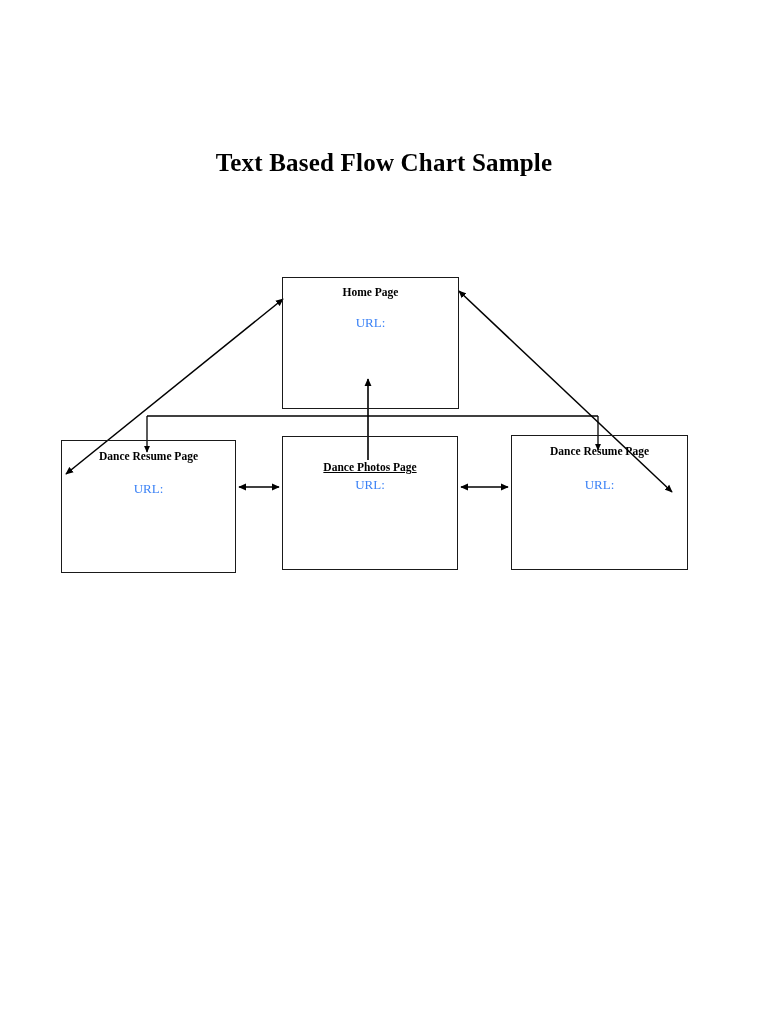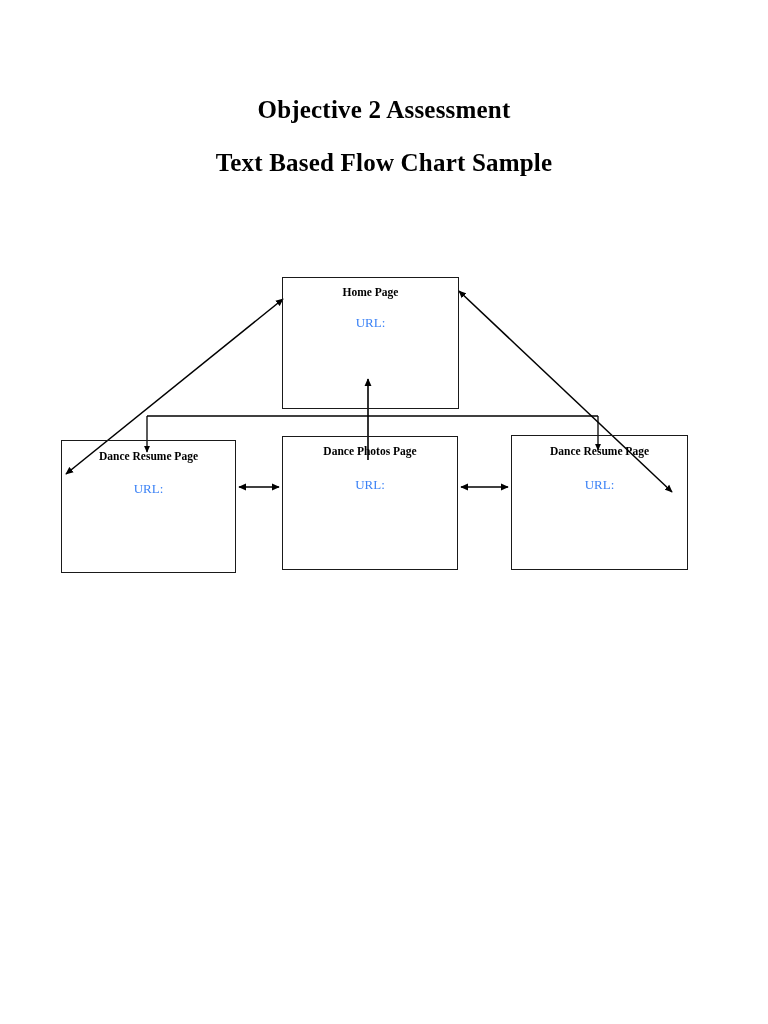--- a/index.html
+++ b/index.html
@@ -114,41 +114,38 @@
   #node-left .node-title { top: 9px; }
   #node-left .node-url   { top: 41px; }
 
   
   #node-middle {
     left: 282px;
     top: 436px;
     width: 176px;
     height: 134px;
   }
-  #node-middle .node-title { top: 8px; }
+  #node-middle .node-title { top: 24px; text-decoration: underline; }
   #node-middle .node-url   { top: 41px; }
 
   
   #node-right {
     left: 511px;
     top: 435px;
     width: 177px;
     height: 135px;
   }
   #node-right .node-title { top: 9px; }
   #node-right .node-url   { top: 42px; }
 </style>
 </head>
 <body>
 
 <div id="page">
 
-  <div class="title-block" id="title-line-1">
-    <span class="doc-title">Objective 2 Assessment</span>
-  </div>
   <div class="title-block" id="title-line-2">
     <span class="doc-title">Text Based Flow Chart Sample</span>
   </div>
 
   <div id="diagram">
 
     <svg id="connectors" viewBox="0 0 768 1024" width="768" height="1024">
       <defs>
         <marker id="arrowEnd" viewBox="0 0 10 10" refX="9" refY="5" markerWidth="5.2" markerHeight="5.2" orient="auto-start-reverse">
           <path d="M 0 0.6 L 10 5 L 0 9.4 z" fill="#000000"></path>

